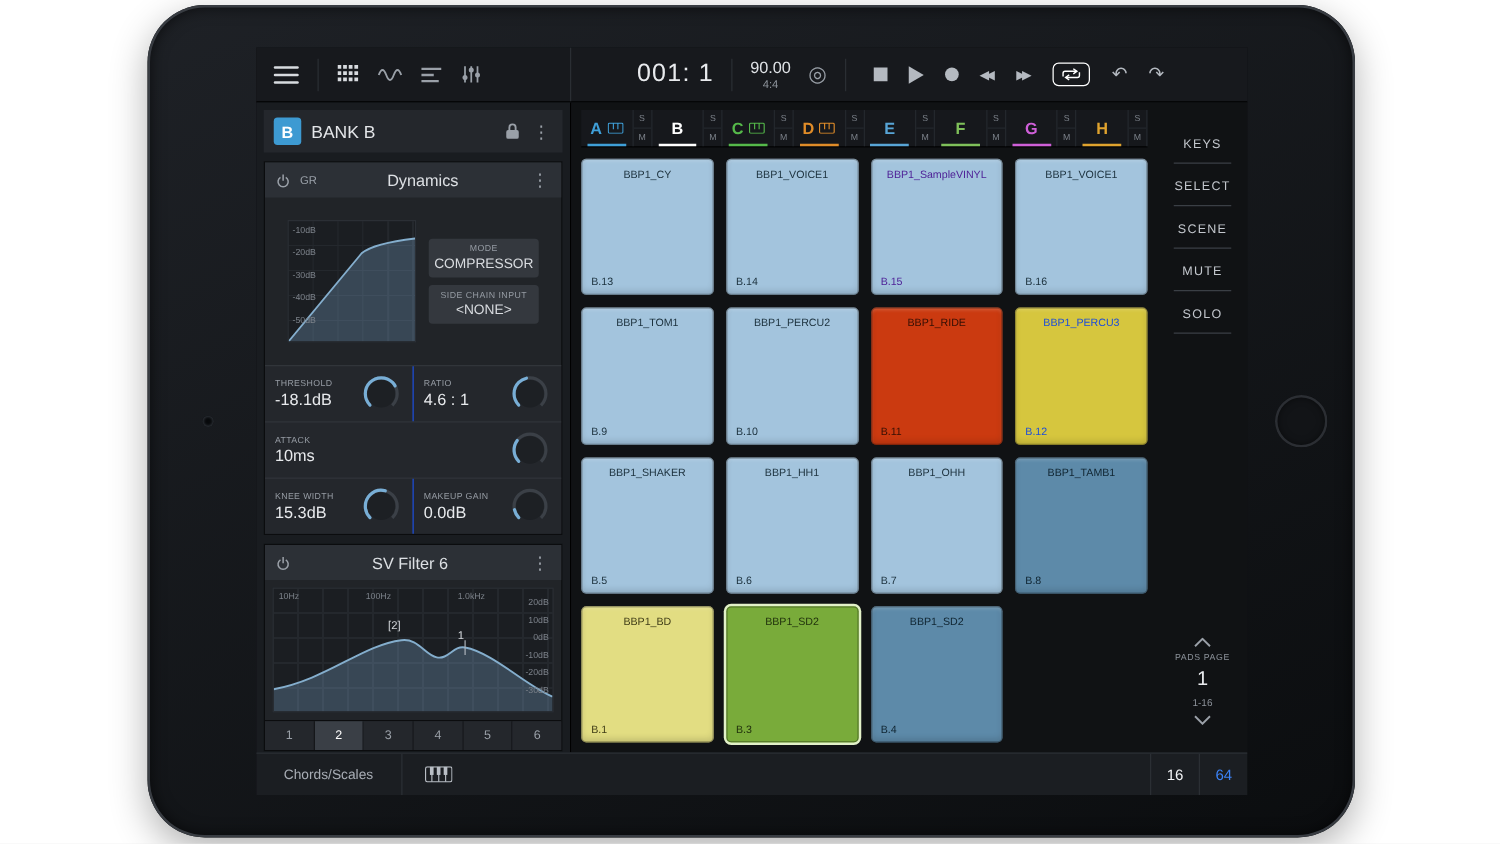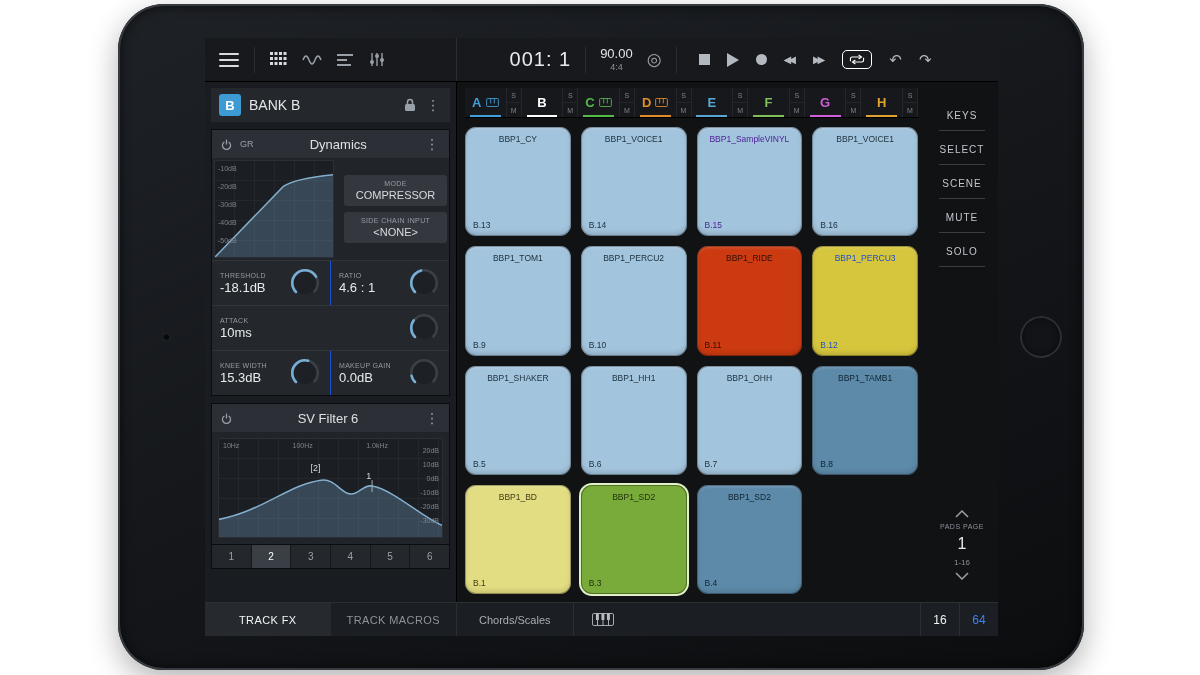--- a/index.html
+++ b/index.html
@@ -40,21 +40,21 @@
 .left-panel{width:252px;background:#191c20;border-right:1px solid #000;padding:6px;display:flex;flex-direction:column;gap:7px}
 .bank-header{height:34px;flex:0 0 34px;background:#24272c;display:flex;align-items:center;gap:8px;padding:0 8px}
 .bank-badge{width:22px;height:22px;border-radius:3px;background:#3d9ad2;color:#fff;font-size:13px;font-weight:bold;display:flex;align-items:center;justify-content:center}
 .bank-title{flex:1;font-size:14px;color:#e4e6e9}
 .dots{color:#9aa0a8;font-size:14px;padding:0 2px;cursor:pointer}
 .module{background:#212428;border:1px solid #0b0c0e}
 .mod-header{height:28px;background:#2c3036;display:flex;align-items:center;gap:7px;padding:0 8px}
 .mod-title{flex:1;text-align:center;font-size:13px;color:#dde0e4}
 .gr{font-size:9px;color:#9aa0a8}
 .pwr{display:flex;align-items:center;cursor:pointer}
-.dyn-body{display:flex;gap:10px;margin:2px}
+.dyn-body{display:flex;gap:10px;margin:18px}
 .graph{position:relative;background:#1b1e22;border:1px solid #2b2f35;
   background-image:repeating-linear-gradient(to right,transparent 0 19px,#24282d 19px 20px),
                    repeating-linear-gradient(to bottom,transparent 0 19px,#24282d 19px 20px)}
 .dyn-graph{flex:1.15;height:98px}
 .graph svg{position:absolute;inset:0;width:100%;height:100%}
 .curve-fill{fill:rgba(125,170,205,.30);stroke:none}
 .curve-line{fill:none;stroke:#84aecd;stroke-width:1.6}
 .glabel{position:absolute;left:3px;font-size:7px;color:#7d838b}
 .dyn-info{flex:1;display:flex;flex-direction:column;gap:6px;justify-content:center}
 .info-box{background:#34383e;border-radius:3px;padding:5px 4px;text-align:center;display:flex;flex-direction:column;gap:2px;cursor:pointer}
@@ -84,21 +84,21 @@
 .bank-tabs{height:30px;flex:0 0 30px;display:flex;margin-bottom:9px;border-bottom:1px solid #000;background:#16181c}
 .btab{flex:1;display:flex;border-right:1px solid #23272c;cursor:pointer}
 .btab-main{flex:1;display:flex;align-items:center;justify-content:center;gap:4px;position:relative}
 .btab-letter{font-size:13px;font-weight:bold}
 .btab-line{position:absolute;left:12%;right:12%;bottom:0;height:2px}
 .keys-ico{display:flex;align-items:center}
 .btab-sm{width:15px;display:flex;flex-direction:column;border-left:1px solid #23272c}
 .btab-sm span{flex:1;display:flex;align-items:center;justify-content:center;font-size:7px;color:#7d838b;cursor:pointer}
 .btab-sm span:first-child{border-bottom:1px solid #23272c}
 .pad-grid{flex:1;display:grid;grid-template-columns:repeat(4,1fr);grid-template-rows:repeat(4,1fr);gap:10px}
-.pad{position:relative;border-radius:11px;cursor:pointer;
+.pad{position:relative;border-radius:4px;cursor:pointer;
   box-shadow:inset 0 0 0 1px rgba(0,0,0,.28), inset 0 -3px 5px rgba(0,0,0,.14), inset 0 2px 3px rgba(255,255,255,.18)}
 .pad-name{position:absolute;top:7px;left:0;right:0;text-align:center;font-size:8.5px}
 .pad-num{position:absolute;bottom:6px;left:8px;font-size:8.5px}
 .pad.selected{box-shadow:0 0 0 2px #e2f1c8, inset 0 0 0 1px rgba(0,0,0,.35)}
 
 .sidebar{width:72px;flex:0 0 72px;display:flex;flex-direction:column;align-items:center;padding-top:28px}
 .sb-btn{width:46px;text-align:center;color:#c3c7cd;font-size:10px;letter-spacing:1px;padding-bottom:9px;border-bottom:1px solid #3a3f45;margin-bottom:13px;cursor:pointer}
 .sb-spacer{flex:1}
 .pager{display:flex;flex-direction:column;align-items:center;gap:5px;margin-bottom:22px}
 .chev{cursor:pointer;display:flex}
@@ -552,24 +552,20 @@
                 <svg width="14" height="8" viewBox="0 0 14 8">
                     <polyline points="1,1 7,7 13,1" stroke="#9aa0a8" stroke-width="1.5" fill="none"></polyline>
                   </svg>
               </span>
             </div>
           </div>
         </div>
       </div>
 
       <div class="bottom-bar">
-        <div class="bb-left">
-          <span class="bb-tab active">TRACK FX</span>
-          <span class="bb-tab idle">TRACK MACROS</span>
-        </div>
         <span class="bb-item">Chords/Scales</span>
         <span class="bb-div"></span>
         <span class="bb-piano">
           <svg width="22" height="13" viewBox="0 0 24 14">
             <rect x="0.5" y="0.5" width="23" height="13" rx="1.5" fill="none" stroke="#b9bec5"></rect>
             <line x1="6" y1="0.5" x2="6" y2="13.5" stroke="#b9bec5"></line>
               <line x1="12" y1="0.5" x2="12" y2="13.5" stroke="#b9bec5"></line>
               <line x1="18" y1="0.5" x2="18" y2="13.5" stroke="#b9bec5"></line>
             <rect x="4.3" y="0.5" width="3.2" height="7" fill="#b9bec5"></rect>
               <rect x="10.3" y="0.5" width="3.2" height="7" fill="#b9bec5"></rect>

